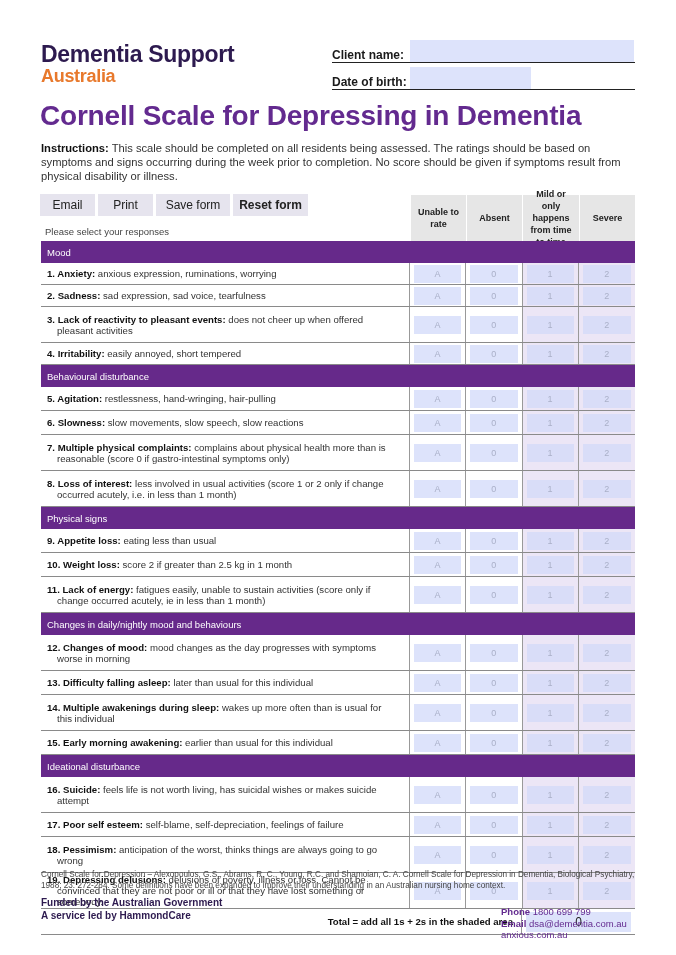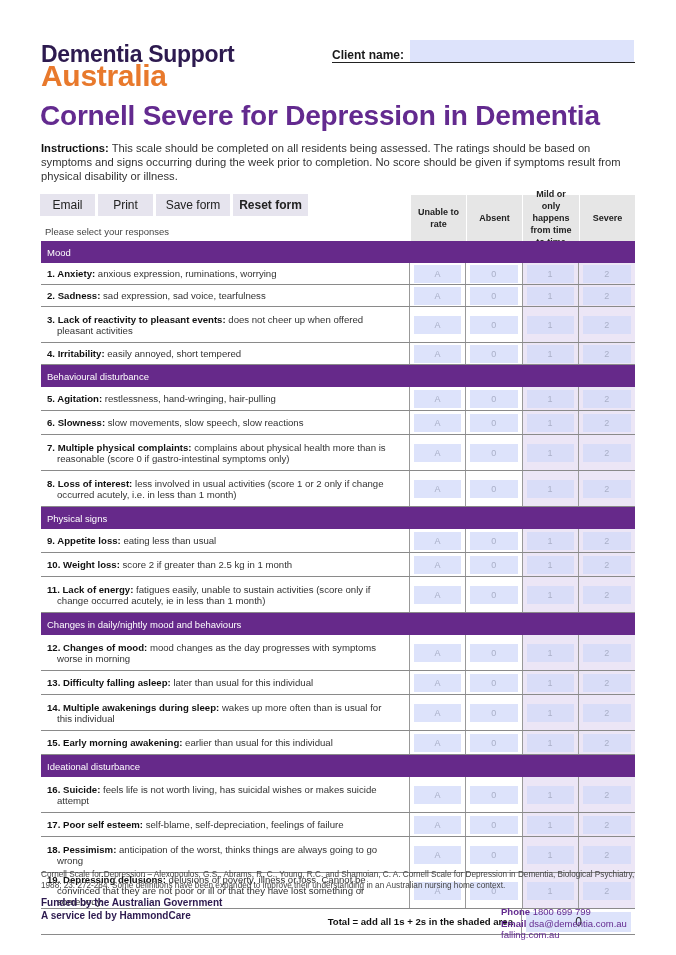--- a/index.html
+++ b/index.html
@@ -1,21 +1,21 @@
 <!DOCTYPE html>
 <html><head>
 <meta charset="utf-8">
 <style>
   * { box-sizing: border-box; margin: 0; padding: 0; }
   html, body { width: 676px; height: 955px; background: #fff; overflow: hidden; }
   body { font-family: "Liberation Sans", sans-serif; color: #2a2a2a; position: relative; }
 
   .logo { position: absolute; left: 41px; top: 43px; line-height: 22px; }
   .logo .l1 { font-size: 23px; font-weight: 700; color: #2d1a4f; display: block; letter-spacing: -0.3px; }
-  .logo .l2 { font-size: 30px; font-weight: 700; color: #e8792c; display: block; letter-spacing: -0.3px; }
+  .logo .l2 { font-size: 18px; font-weight: 700; color: #e8792c; display: block; letter-spacing: -0.3px; }
 
   .client-fields { position: absolute; left: 332px; top: 38px; width: 303px; }
   .field-row { display: flex; align-items: flex-end; height: 25px; border-bottom: 1.5px solid #222; margin-bottom: 2px; }
   .field-row .lbl { font-size: 12px; font-weight: 700; color: #1a1a1a; width: 78px; }
   .field-row .inp { height: 22px; background: #dde3fb; border: none; outline: none; font-size: 12px; padding: 0 4px; font-family: "Liberation Sans", sans-serif; }
   .field-row .inp.name { width: 224px; }
   .field-row .inp.dob { width: 121px; }
 
   .title { position: absolute; left: 40px; top: 100px; font-size: 28px; font-weight: 700; color: #632a8f; letter-spacing: -0.2px; }
 
@@ -59,23 +59,27 @@
 <div class="logo">
   <span class="l1">Dementia Support</span>
   <span class="l2">Australia</span>
 </div>
 
 <div class="client-fields">
   <div class="field-row">
     <span class="lbl">Client name:</span>
     <input class="inp name" value="" style="">
   </div>
+  <div class="field-row">
+    <span class="lbl">Date of birth:</span>
+    <input class="inp dob" value="" style="">
+  </div>
 </div>
 
-<h1 class="title">Cornell Severe for Depression in Dementia</h1>
+<h1 class="title">Cornell Scale for Depressing in Dementia</h1>
 
 <p class="instructions"><b>Instructions:</b><span> This scale should be completed on all residents being assessed. The ratings should be based on symptoms and signs occurring during the week prior to completion. No score should be given if symptoms result from physical disability or illness.</span></p>
 
 <div class="btn-bar">
   <button class="b0">Email</button>
   <button class="b1">Print</button>
   <button class="b2">Save form</button>
   <button class="b3">Reset form</button>
 </div>
 <div class="please">Please select your responses</div>
@@ -425,14 +429,14 @@
 <p class="citation">Cornell Scale for Depression – Alexopoulos, G.S., Abrams, R. C., Young, R.C. and Shamoian, C. A. Cornell Scale for Depression in Dementia, Biological Psychiatry, 1988; 23: 272-284. Some definitions have been expanded to improve their understanding in an Australian nursing home context.</p>
 
 <div class="funded">
   <div>Funded by the Australian Government</div>
   <div>A service led by HammondCare</div>
 </div>
 
 <div class="contact">
   <div><b>Phone</b> <span>1800 699 799</span></div>
   <div><b>Email</b> <span>dsa@dementia.com.au</span></div>
-  <div>falling.com.au</div>
+  <div>anxious.com.au</div>
 </div>
 
 </body></html>

